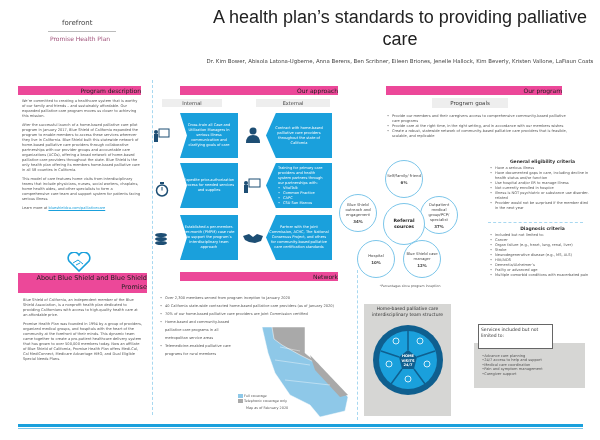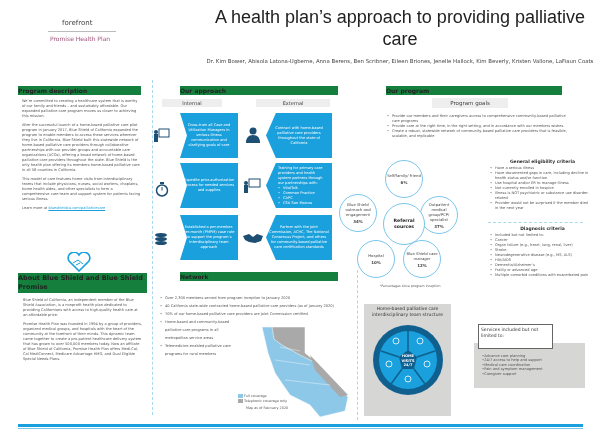--- a/index.html
+++ b/index.html
@@ -6,42 +6,42 @@
 body{width:600px;height:440px;background:#fff;font-family:"DejaVu Sans",sans-serif;color:#333;position:relative;overflow:hidden}
 .abs{position:absolute}
 .logo{left:48px;top:20px;width:70px}
 .logo-blue{font-family:"Liberation Sans",sans-serif;font-size:22px;color:#222;letter-spacing:-1px;line-height:20px}
 .logo-shield{position:absolute;left:58px;top:2px;width:12px;height:14px;background:#1a8fd6;border-radius:2px 2px 6px 6px;border:1px solid #fff;box-shadow:0 0 0 1px #1a8fd6}
 .logo-cal{font-size:7px;color:#444;margin-left:14px;margin-top:-1px}
 .logo-line{height:1px;background:#bbb;margin-top:4px;width:68px}
 .logo-promise{font-size:6px;color:#a0527a;margin-top:3px;margin-left:2px}
 .title{left:200px;top:6px;width:400px;text-align:center;font-family:"Liberation Sans",sans-serif;font-size:18px;line-height:22px;color:#222}
 .authors{left:200px;top:57px;width:400px;text-align:center;font-size:5.4px;line-height:9px;color:#444}
-.sechead{background:#15803d;text-align:left;font-weight:bold;font-size:6px;line-height:9px;color:#222}
+.sechead{background:#ec4899;text-align:right;font-weight:normal;font-size:6px;line-height:9px;color:#222}
 .small{font-size:3.6px;line-height:5px;color:#555}
 .divider-v{width:1px;border-left:1px dashed #a8d8f0}
 .bluebox{background:#1aa0dc;color:#fff;font-size:3.6px;line-height:5px;text-align:center;display:flex;align-items:center;justify-content:center;padding:3px}
 .circle{border:1px solid #7cc6ea;border-radius:50%;background:#fff;text-align:center;font-size:3.8px;line-height:5px;color:#444;display:flex;flex-direction:column;align-items:center;justify-content:center}
 .circle b{font-size:4px;margin-top:2px}
 ul.b{list-style:none}
 ul.b li{position:relative;padding-left:5px}
 ul.b li:before{content:"\2022";position:absolute;left:0}
 .bottombar{left:18px;top:424px;width:565px;height:3px;background:#1aa0dc}
 .bottombar2{left:18px;top:428px;width:565px;height:1px;background:#7cc6ea}
 </style>
 </head>
 <body>
 
 <div class="abs logo">
   <div class="logo-cal">forefront</div>
   <div class="logo-line"></div>
   <div class="logo-promise">Promise Health Plan</div>
 </div>
 
-<div class="abs title">A health plan’s approach to providing palliative care</div>
+<div class="abs title">A health plan’s standards to providing palliative care</div>
 <div class="abs authors">Dr. Kim Bower, Abisola Latona-Ugbeme, Anna Berens, Ben Scribner, Eileen Briones, Jenelle Hallock, Kim Beverly, Kristen Vallone, LaFiaun Coats</div>
 
 <div class="abs sechead" style="left:18px;top:86px;width:123px">Program description</div>
 <div class="abs small" style="left:22px;top:99px;width:118px">
   <p>We’re committed to creating a healthcare system that is worthy of our family and friends – and sustainably affordable. Our expanded palliative care program moves us closer to achieving this mission.</p>
   <p style="margin-top:4px">After the successful launch of a home-based palliative care pilot program in January 2017, Blue Shield of California expanded the program to enable members to access these services wherever they live in California. Blue Shield built this statewide network of home-based palliative care providers through collaborative partnerships with our provider groups and accountable care organizations (ACOs), offering a broad network of home-based palliative care providers throughout the state. Blue Shield is the only health plan offering its members home-based palliative care in all 58 counties in California.</p>
   <p style="margin-top:4px">This model of care features home visits from interdisciplinary teams that include physicians, nurses, social workers, chaplains, home health aides, and other specialists to form a comprehensive care team and support system for patients facing serious illness.</p>
   <p style="margin-top:4px"><span>Learn more at</span> <a style="color:#1aa0dc;text-decoration:underline">blueshieldca.com/palliativecare</a></p>
 </div>
 <svg class="abs" style="left:66px;top:252px" width="26" height="20" viewBox="0 0 26 20">

